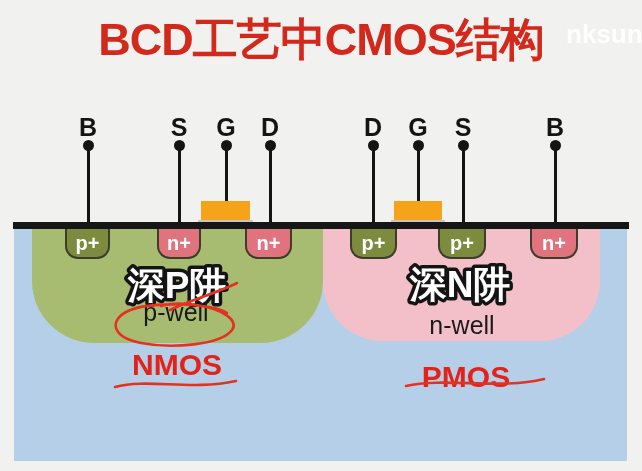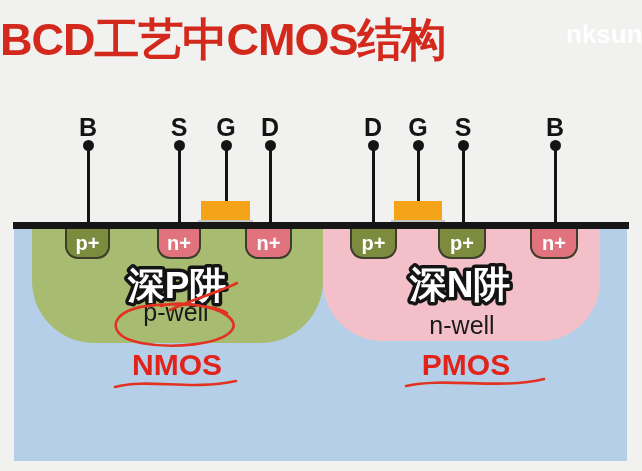--- a/index.html
+++ b/index.html
@@ -12,20 +12,21 @@
     width:642px;height:471px;
     background:#f1f1ef;
     overflow:hidden;
     margin:0;
   }
   .abs{position:absolute;}
 
   
   .title{
     left:0;top:10px;width:642px;
+    text-align:center;
     font-size:45px;font-weight:900;letter-spacing:-1px;
     color:#d3291c;
     white-space:nowrap;
   }
   .watermark{
     left:566px;top:19px;width:120px;
     font-size:26px;font-weight:700;
     color:rgba(255,255,255,0.92);
     white-space:nowrap;
   }
@@ -187,21 +188,21 @@
     <text x="110" y="40" text-anchor="middle">深P阱</text>
   </svg>
   <svg class="abs deep-label" style="left:350px;top:257px" width="220" height="52" viewBox="0 0 220 52">
     <text x="110" y="40" text-anchor="middle">深N阱</text>
   </svg>
 
   <div class="abs well-sub" style="left:76px;top:298px">p-well</div>
   <div class="abs device-label" style="left:77px;top:348px">NMOS</div>
 
   <div class="abs well-sub" style="left:362px;top:311px">n-well</div>
-  <div class="abs device-label" style="left:366px;top:348px">PMOS</div>
+  <div class="abs device-label" style="left:366px;top:360px">PMOS</div>
 
 
   <svg class="abs annotations" viewBox="0 0 642 471">
     <path d="M 227,313 C 212,303 150,301 128,311 C 109,320 111,337 141,343 C 172,349 221,345 232,330 C 239,321 224,309 196,305 C 184,303 170,303 161,306"></path>
     <path d="M 170,310 C 190,300 220,292 237,283"></path>
     <path d="M 115,387 C 148,378 190,391 236,381"></path>
     <path d="M 406,386 C 445,377 500,390 544,379"></path>
   </svg>
 
 </div>

